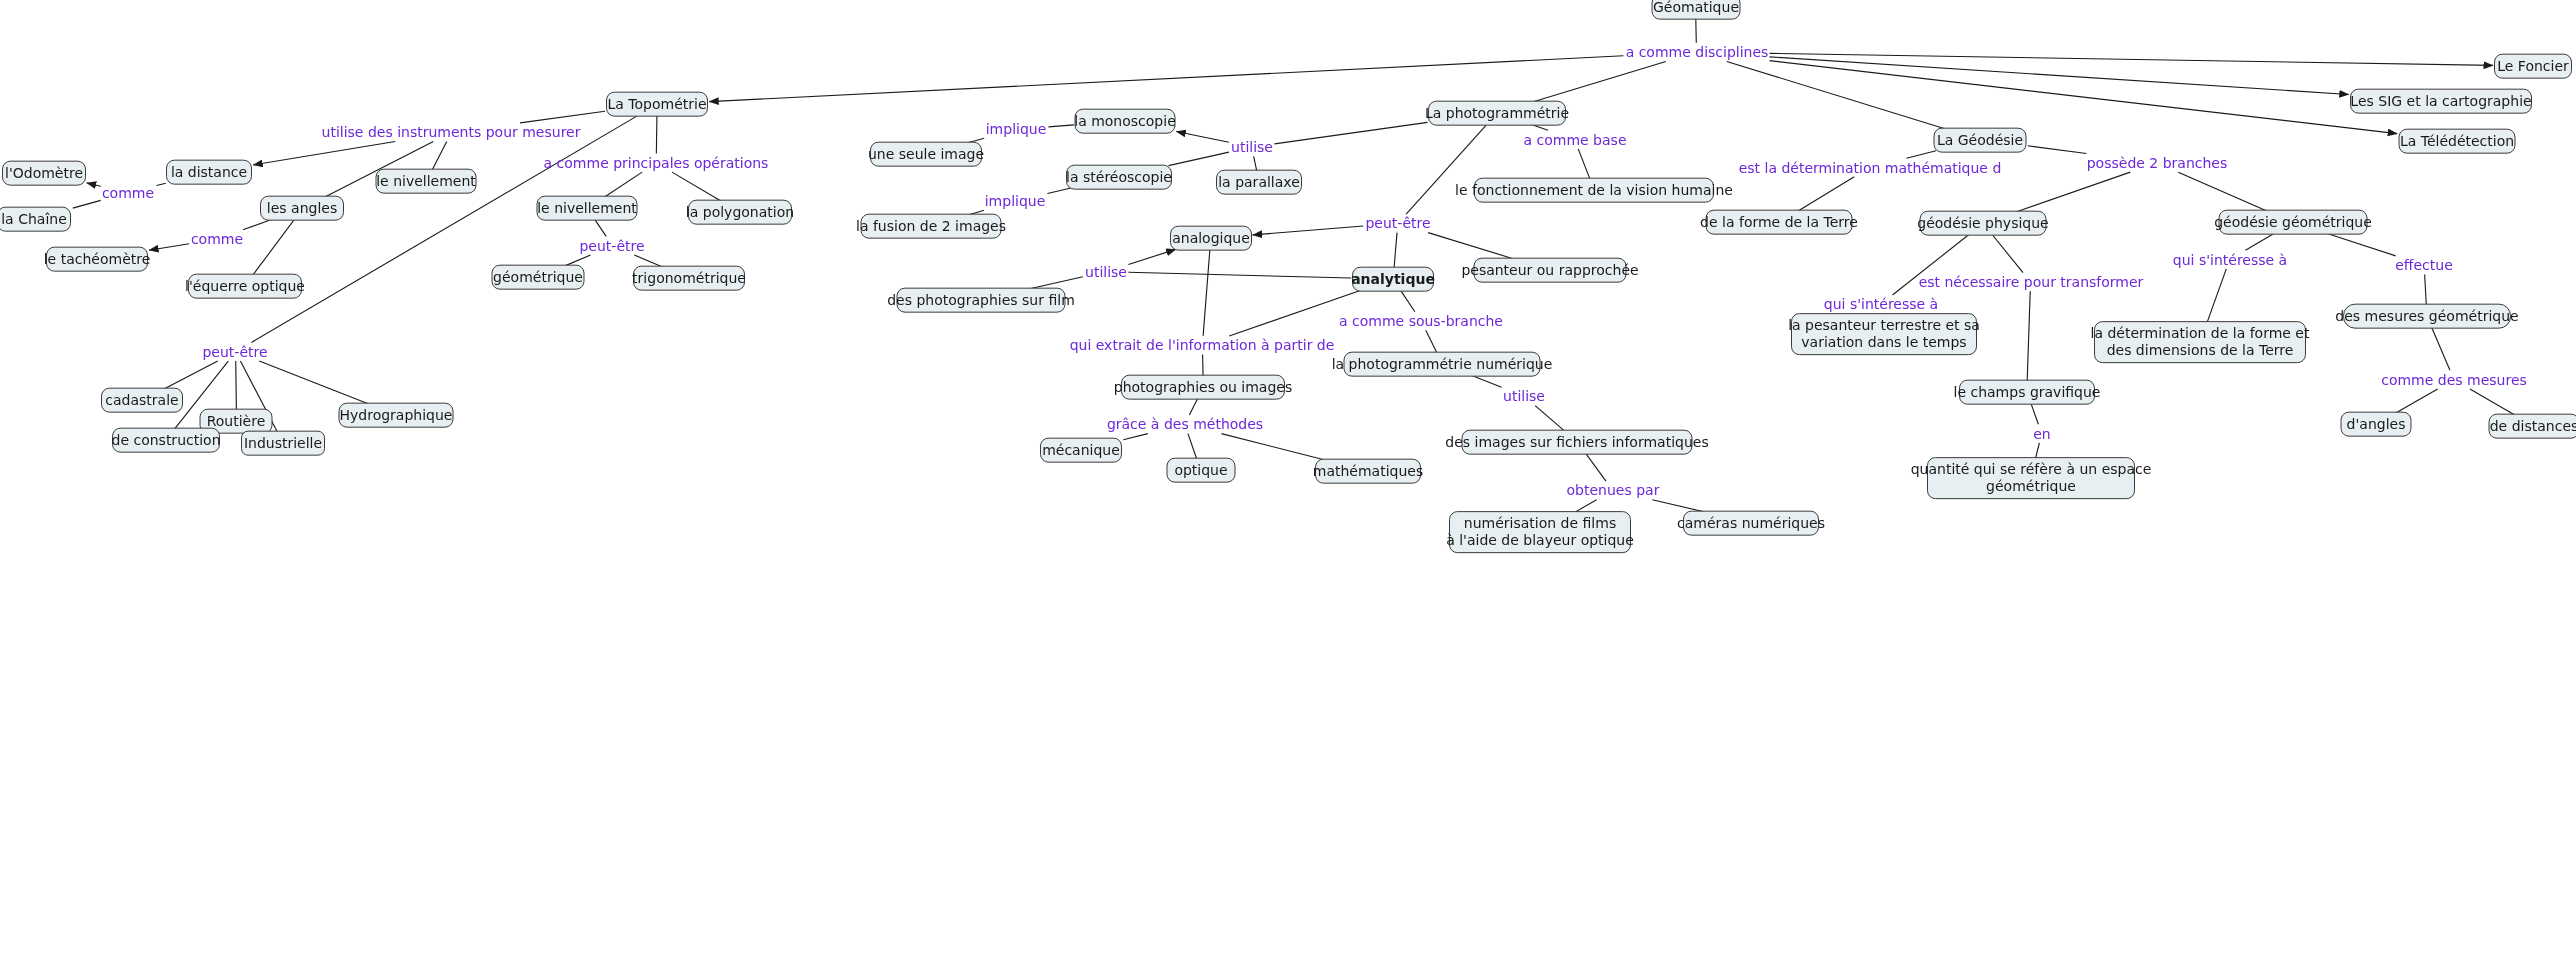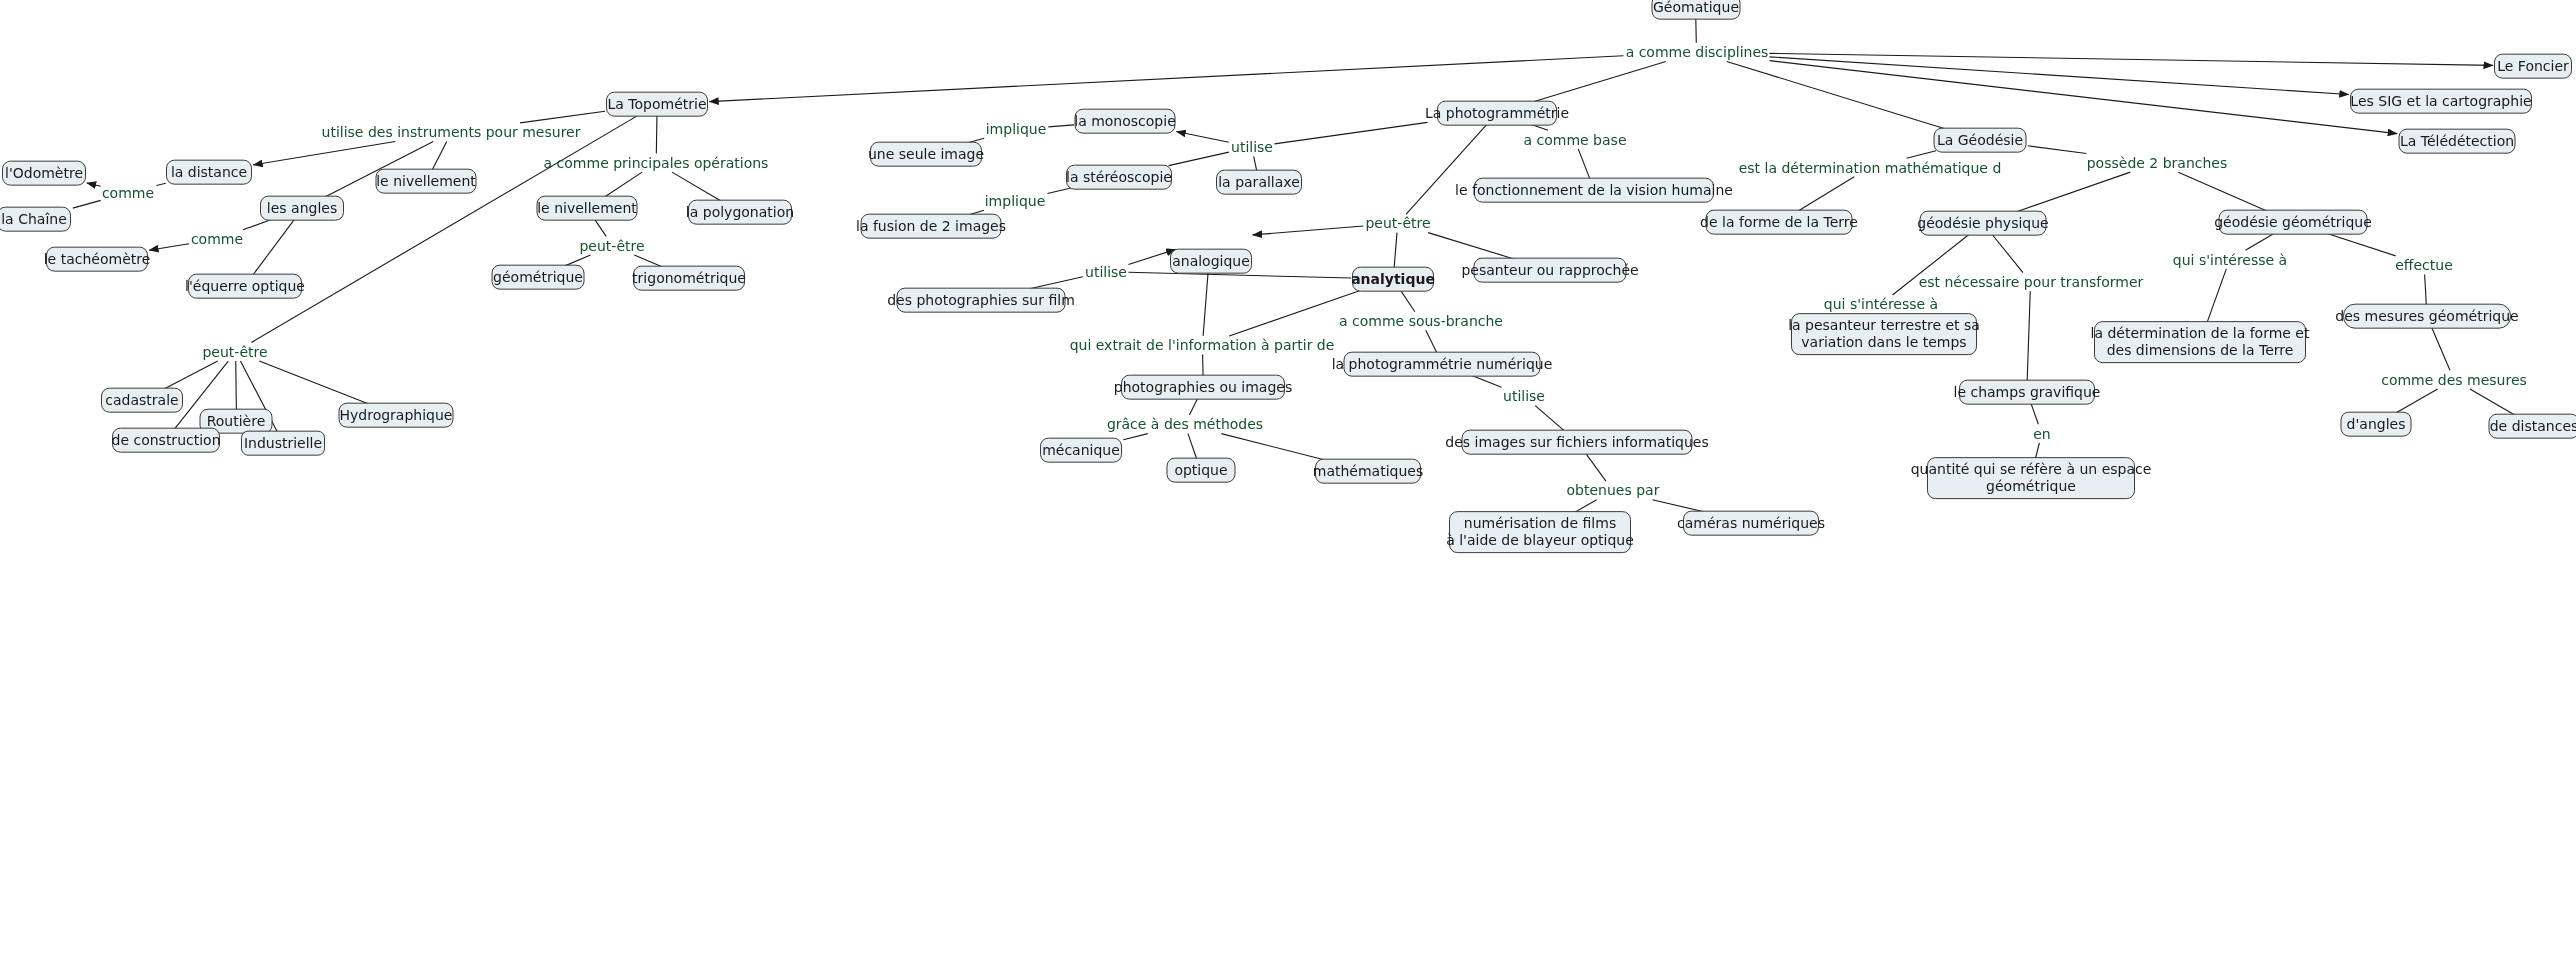--- a/index.html
+++ b/index.html
@@ -35,21 +35,21 @@
     text-align: center;
     display: flex;
     align-items: center;
     justify-content: center;
     padding: 2.8px 7.4px;
     white-space: pre;
     transform: translate(-50%, -50%);
   }
   .link-label {
     position: absolute;
-    color: #14532d;
+    color: #6d28d9;
     font-size: 14px;
     line-height: 1.2;
     white-space: pre;
     text-align: center;
     background: transparent;
     transform: translate(-50%, -50%);
   }
 </style>
 </head>
 <body>
@@ -138,21 +138,21 @@
         <line x1="2500.782608695652" y1="251" x2="2574.3478260869565" y2="275" stroke="#1a1a1a" stroke-width="1.2"></line>
         <line x1="2605.5454545454545" y1="295" x2="2607.3454545454547" y2="328" stroke="#1a1a1a" stroke-width="1.2"></line>
         <line x1="2613.1176470588234" y1="352" x2="2632.735294117647" y2="398" stroke="#1a1a1a" stroke-width="1.2"></line>
         <line x1="2619.5" y1="418" x2="2574" y2="444" stroke="#1a1a1a" stroke-width="1.2"></line>
         <line x1="2654.2" y1="418" x2="2702.36" y2="446" stroke="#1a1a1a" stroke-width="1.2"></line>
       </g>
   </svg>
   <div id="node-layer">
       <div class="node" style="left: 1696px; top: 7.4px; width: 89px; min-height: 20.5px;">Géomatique</div>
       <div class="node" style="left: 657px; top: 104px; width: 102px; min-height: 20.5px;">La Topométrie</div>
-      <div class="node" style="left: 1497px; top: 113px; width: 120px; min-height: 20.5px;">La photogrammétrie</div>
+      <div class="node" style="left: 1497px; top: 113px; width: 138px; min-height: 20.5px;">La photogrammétrie</div>
       <div class="node" style="left: 1980px; top: 140px; width: 93px; min-height: 20.5px;">La Géodésie</div>
       <div class="node" style="left: 2533px; top: 66px; width: 78px; min-height: 20.5px;">Le Foncier</div>
       <div class="node" style="left: 2441px; top: 101px; width: 182px; min-height: 20.5px;">Les SIG et la cartographie</div>
       <div class="node" style="left: 2457px; top: 141px; width: 117px; min-height: 20.5px;">La Télédétection</div>
       <div class="node" style="left: 44px; top: 173px; width: 84px; min-height: 20.5px;">l'Odomètre</div>
       <div class="node" style="left: 209px; top: 172px; width: 86px; min-height: 20.5px;">la distance</div>
       <div class="node" style="left: 426px; top: 181px; width: 101px; min-height: 20.5px;">le nivellement</div>
       <div class="node" style="left: 34px; top: 219px; width: 74px; min-height: 20.5px;">la Chaîne</div>
       <div class="node" style="left: 302px; top: 208px; width: 84px; min-height: 20.5px;">les angles</div>
       <div class="node" style="left: 97px; top: 259px; width: 102px; min-height: 20.5px;">le tachéomètre</div>
@@ -165,21 +165,21 @@
       <div class="node" style="left: 236px; top: 421px; width: 73px; min-height: 20.5px;">Routière</div>
       <div class="node" style="left: 166px; top: 440px; width: 108px; min-height: 20.5px;">de construction</div>
       <div class="node" style="left: 283px; top: 443px; width: 84px; min-height: 20.5px; border-radius: 7px;">Industrielle</div>
       <div class="node" style="left: 396px; top: 415px; width: 115px; min-height: 20.5px;">Hydrographique</div>
       <div class="node" style="left: 1125px; top: 121px; width: 101px; min-height: 20.5px;">la monoscopie</div>
       <div class="node" style="left: 926px; top: 154px; width: 112px; min-height: 20.5px;">une seule image</div>
       <div class="node" style="left: 1119px; top: 177px; width: 106px; min-height: 20.5px;">la stéréoscopie</div>
       <div class="node" style="left: 1259px; top: 182px; width: 86px; min-height: 20.5px;">la parallaxe</div>
       <div class="node" style="left: 931px; top: 226px; width: 141px; min-height: 20.5px;">la fusion de 2 images</div>
       <div class="node" style="left: 1594px; top: 190px; width: 240px; min-height: 20.5px;">le fonctionnement de la vision humaine</div>
-      <div class="node" style="left: 1211px; top: 238px; width: 82px; min-height: 20.5px; margin-top: 23px;">analogique</div>
+      <div class="node" style="left: 1211px; top: 238px; width: 82px; min-height: 20.5px;">analogique</div>
       <div class="node" style="left: 1550px; top: 270px; width: 153px; min-height: 20.5px;">pesanteur ou rapprochée</div>
       <div class="node" style="left: 1393px; top: 279px; width: 82px; min-height: 20.5px; font-weight: bold;">analytique</div>
       <div class="node" style="left: 981px; top: 300px; width: 169px; min-height: 20.5px;">des photographies sur film</div>
       <div class="node" style="left: 1442px; top: 364px; width: 197px; min-height: 20.5px;">la photogrammétrie numérique</div>
       <div class="node" style="left: 1203px; top: 387px; width: 164px; min-height: 20.5px;">photographies ou images</div>
       <div class="node" style="left: 1081px; top: 450px; width: 82px; min-height: 20.5px;">mécanique</div>
       <div class="node" style="left: 1201px; top: 470px; width: 69px; min-height: 20.5px;">optique</div>
       <div class="node" style="left: 1368px; top: 471px; width: 106px; min-height: 20.5px;">mathématiques</div>
       <div class="node" style="left: 1577px; top: 442px; width: 231px; min-height: 20.5px;">des images sur fichiers informatiques</div>
       <div class="node" style="left: 1540px; top: 532px; width: 182px; min-height: 35px;">numérisation de films

